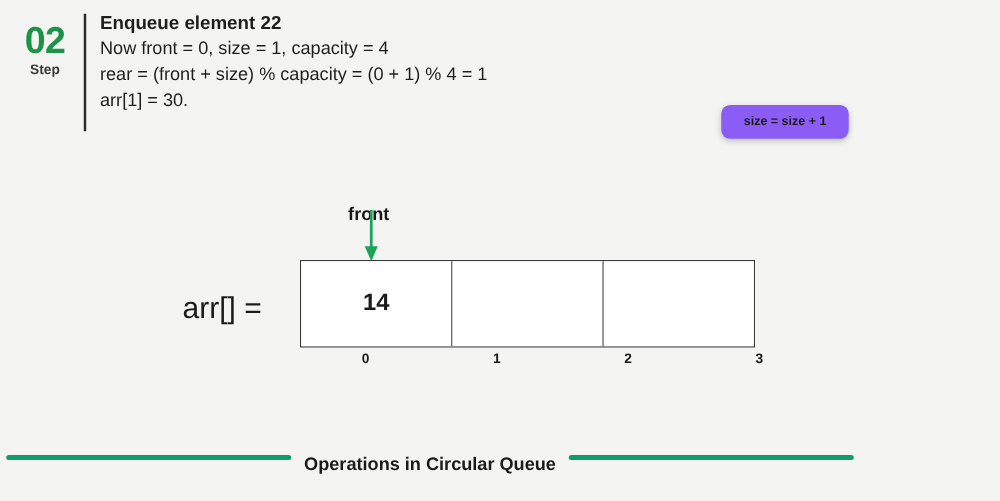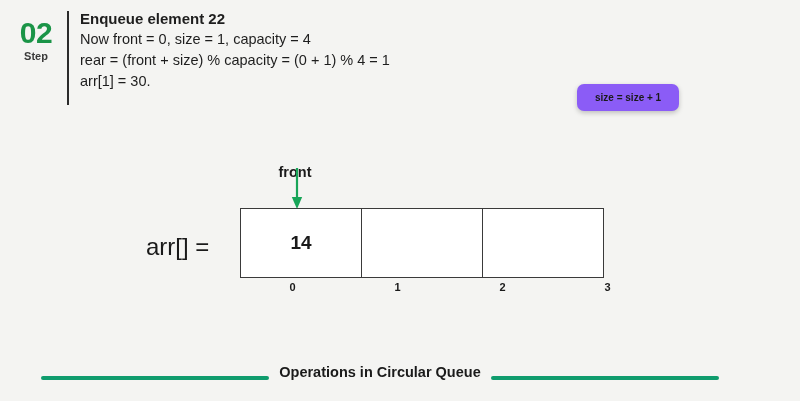--- a/index.html
+++ b/index.html
@@ -167,23 +167,22 @@
     color: #1a1a1a;
   }
 
   
   .footer {
     position: absolute;
     left: 0;
     top: 364px;
     width: 688px;
     display: flex;
-    align-items: flex-end;
+    align-items: flex-start;
     justify-content: center;
-    padding-left: 36px;
   }
   .footer-rule {
     height: 4px;
     background: #0f9c6d;
     border-radius: 2px;
   }
   .footer-rule.left { width: 228px; margin-right: 10px; }
   .footer-rule.right { width: 228px; margin-left: 10px; }
   .footer-text {
     font-size: 14.5px;

